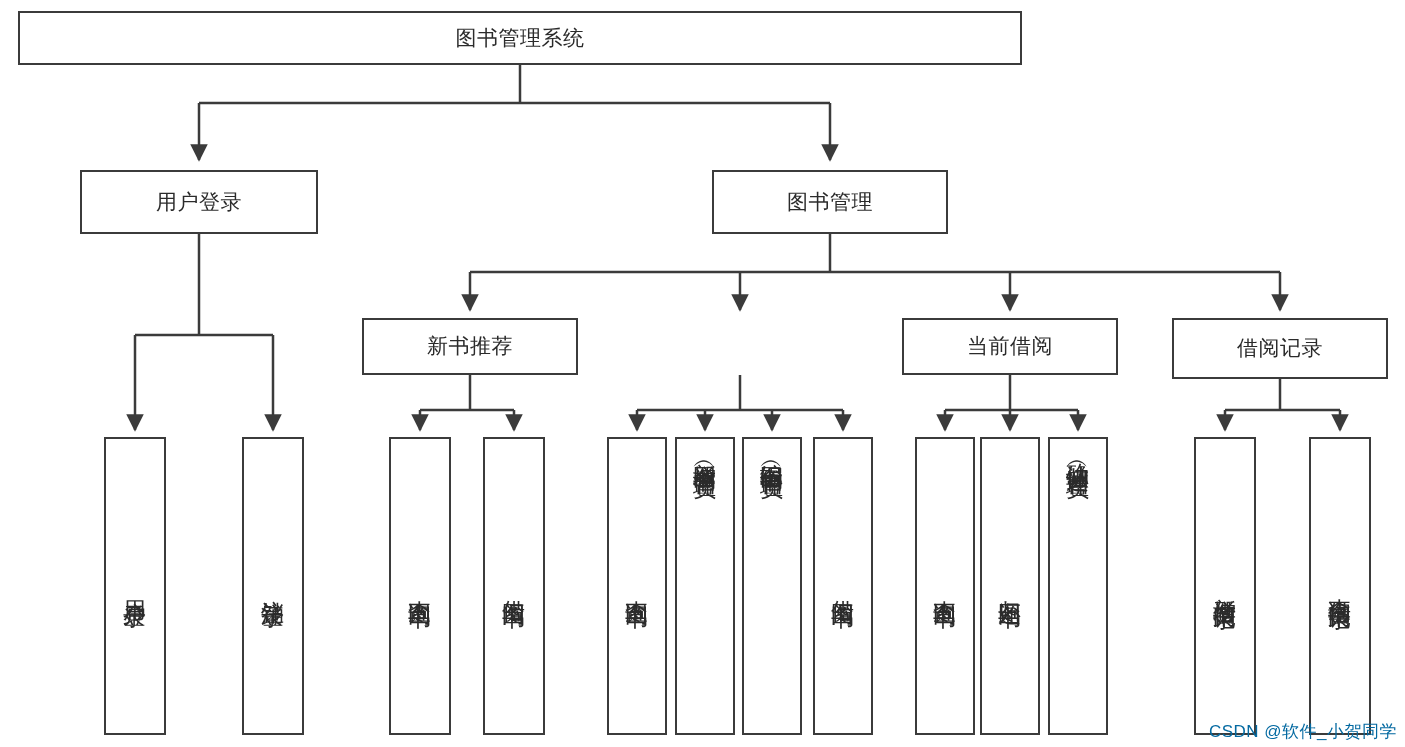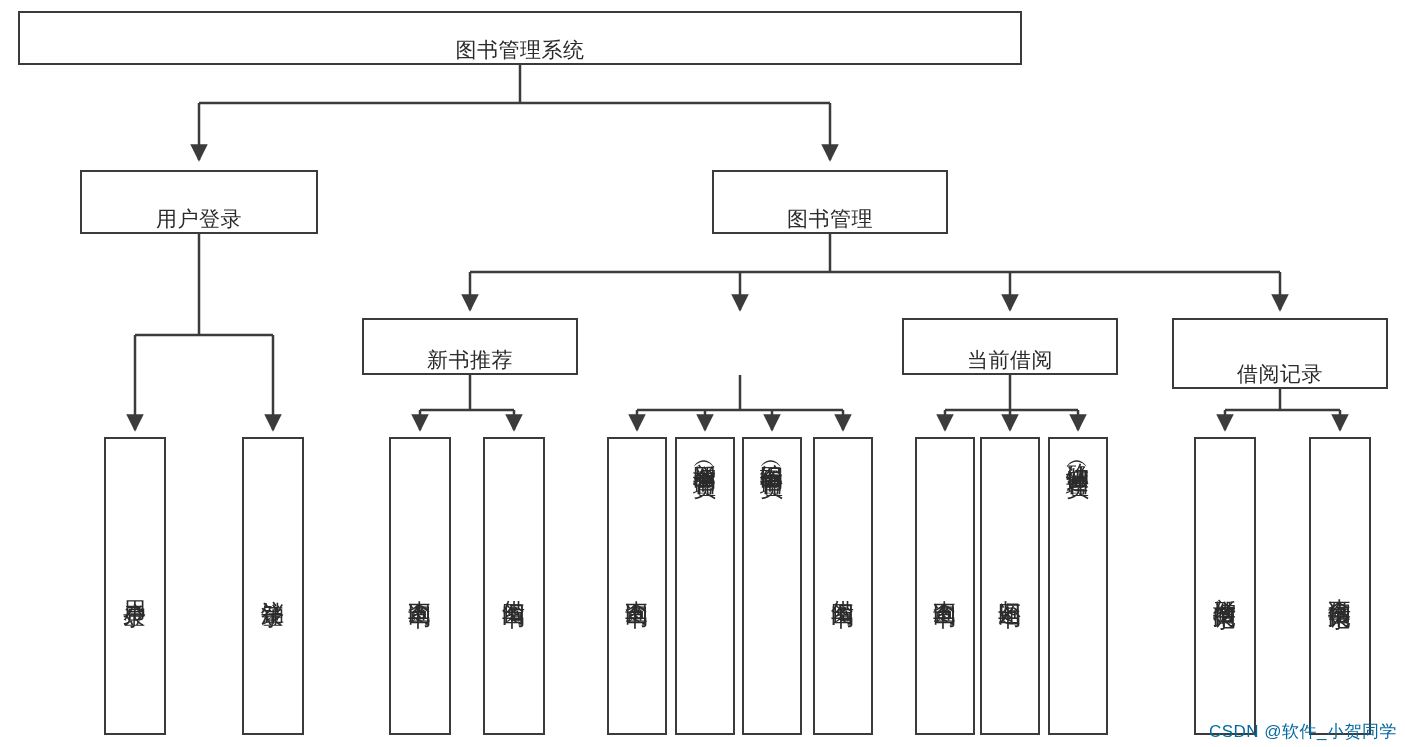--- a/index.html
+++ b/index.html
@@ -25,21 +25,21 @@
     width: 1405px;
     height: 747px;
     pointer-events: none;
   }
   .node {
     position: absolute;
     box-sizing: border-box;
     border: 2.5px solid #3b3b3b;
     background: #ffffff;
     display: flex;
-    align-items: flex-end;
+    align-items: center;
     justify-content: center;
     color: #2b2b2b;
   }
   .node .label {
     display: block;
     text-align: center;
     line-height: 1.18;
     letter-spacing: 0.5px;
   }
   
@@ -139,21 +139,21 @@
   <div class="node h" style="left:712px; top:170px; width:236px; height:64px;">
     <span class="label">图书管理</span>
   </div>
 
   <div class="node h" style="left:362px; top:318px; width:216px; height:57px;">
     <span class="label">新书推荐</span>
   </div>
   <div class="node h" style="left:902px; top:318px; width:216px; height:57px;">
     <span class="label">当前借阅</span>
   </div>
-  <div class="node h" style="left:1172px; top:318px; width:216px; height:71px;font-family:Liberation Serif, serif;">
+  <div class="node h" style="left:1172px; top:318px; width:216px; height:61px;font-family:Liberation Serif, serif;">
     <span class="label">借阅记录</span>
   </div>
 
   <div class="node v center" style="left:104px; top:437px; width:62px; height:298px;">
     <span class="label">用户登录</span>
   </div>
   <div class="node v center" style="left:242px; top:437px; width:62px; height:298px;">
     <span class="label">注销登录</span>
   </div>
 

